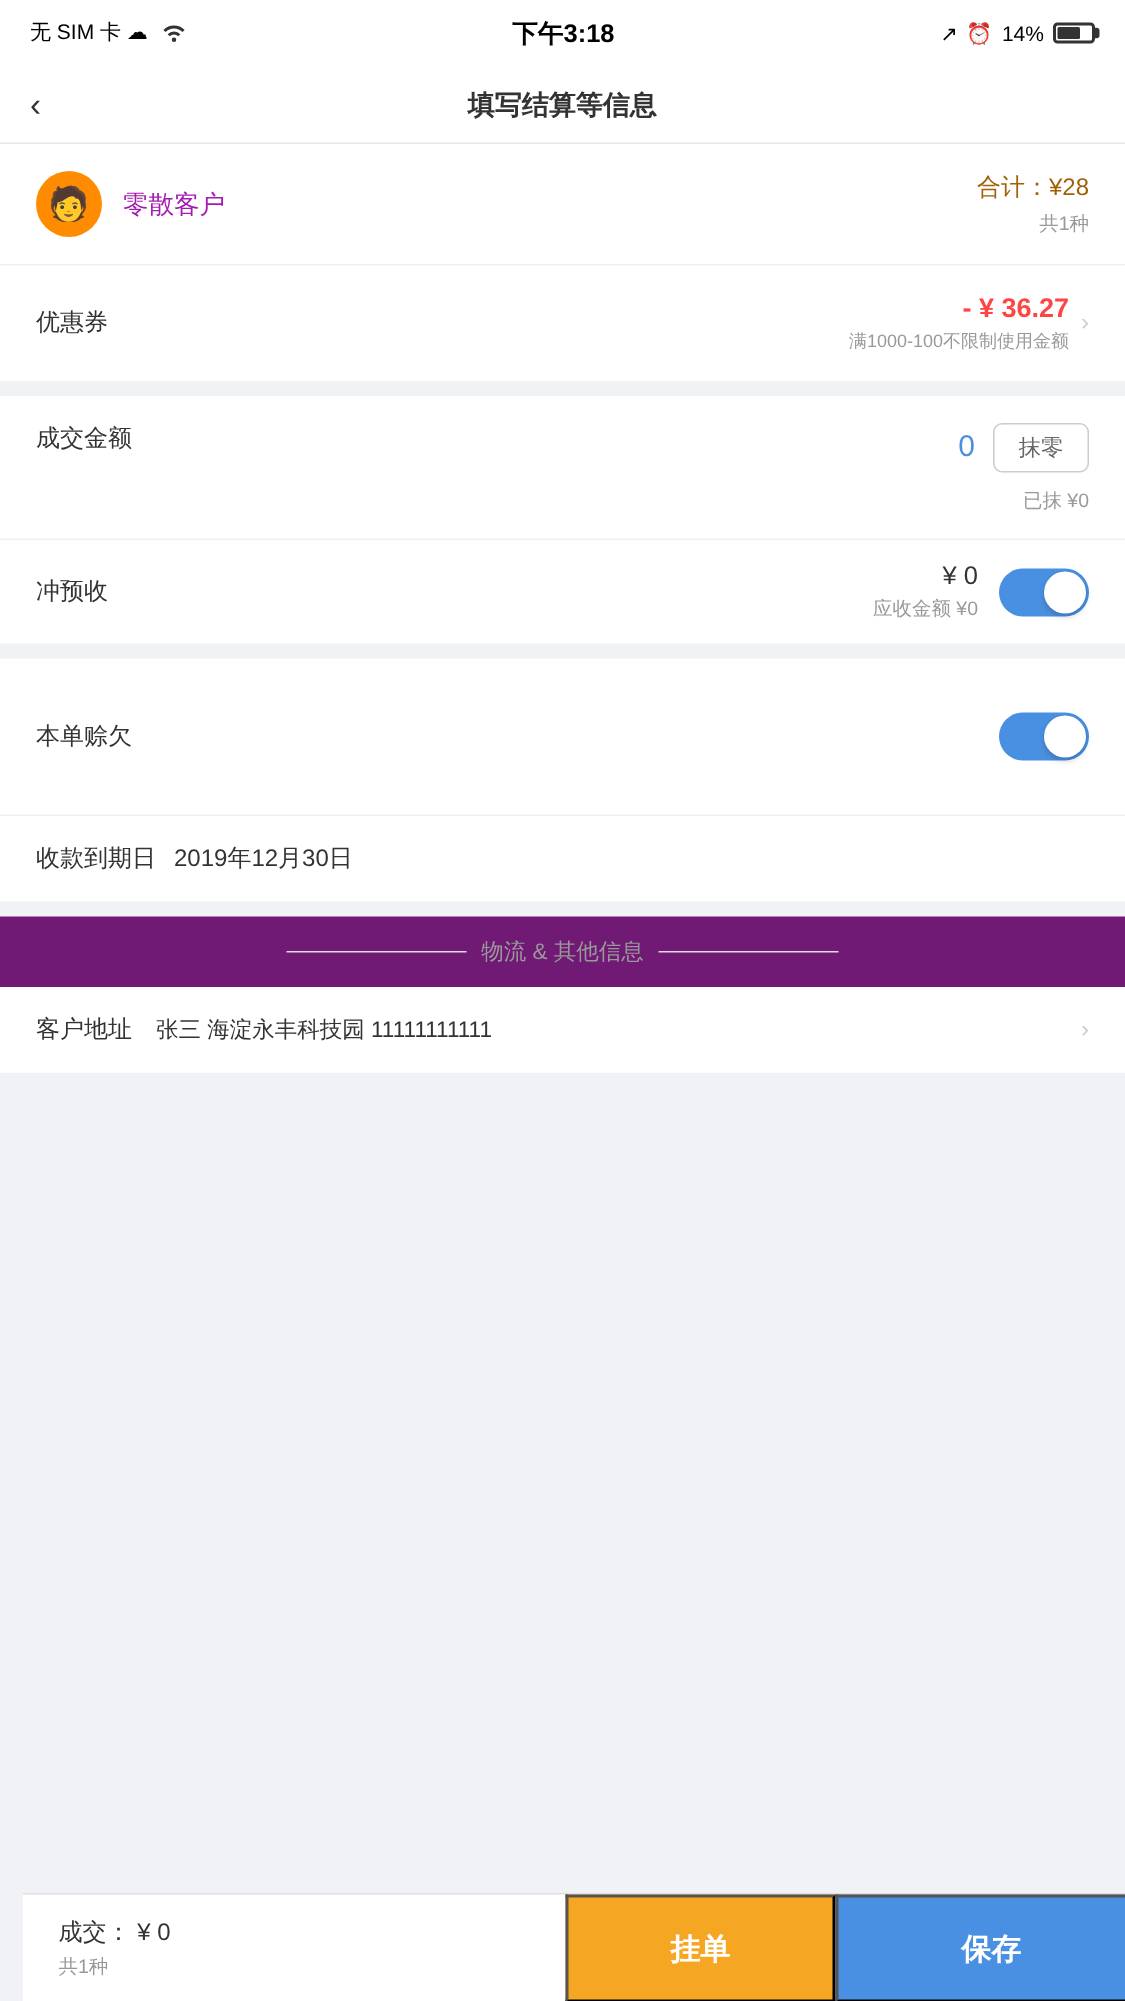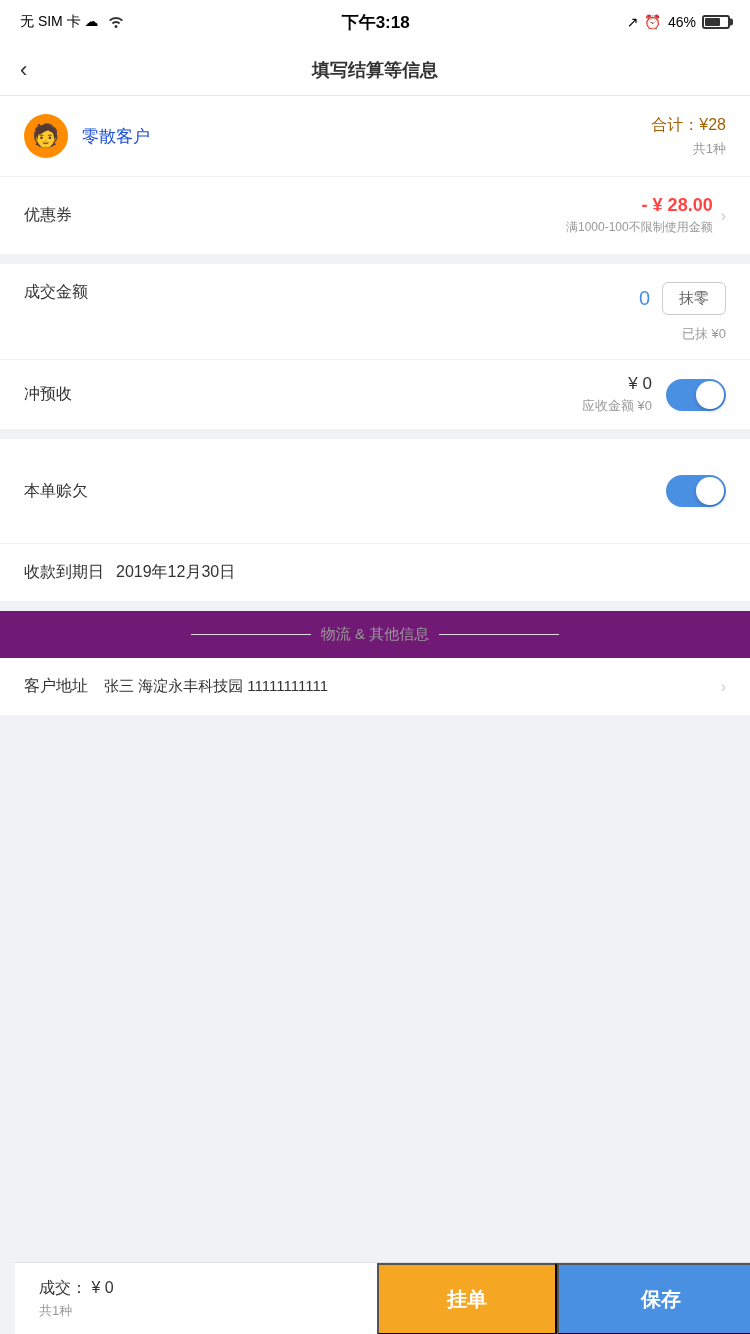--- a/index.html
+++ b/index.html
@@ -71,21 +71,21 @@
       align-items: center;
       justify-content: space-between;
       padding: 18px 24px;
     }
     .customer-left { display: flex; align-items: center; gap: 14px; }
     .customer-avatar {
       width: 44px; height: 44px; border-radius: 50%; background: #ff8c00;
       display: flex; align-items: center; justify-content: center;
       font-size: 22px;
     }
-    .customer-name { font-size: 17px; color: #1d4ed8; font-weight: 500; }
+    .customer-name { font-size: 17px; color: #a21caf; font-weight: 500; }
     .customer-right { text-align: right; }
     .customer-total { font-size: 16px; color: #a16207; }
     .customer-count { font-size: 13px; color: #999; margin-top: 4px; }
 
     
     .coupon-row {
       display: flex;
       align-items: center;
       justify-content: space-between;
       padding: 18px 24px;
@@ -231,21 +231,21 @@
     <span>
       <svg width="18" height="14" viewBox="0 0 18 14">
           <path d="M9 11a1.5 1.5 0 110 3 1.5 1.5 0 010-3zm0-4a6 6 0 014.24 1.76l-1.41 1.41A4 4 0 009 9a4 4 0 00-2.83 1.17L4.76 8.76A6 6 0 019 7zm0-4a10 10 0 017.07 2.93l-1.41 1.41A8 8 0 009 5a8 8 0 00-5.66 2.34L1.93 5.93A10 10 0 019 3z" fill="#333"></path>
         </svg>
     </span>
   </div>
   <div class="status-center">下午3:18</div>
   <div class="status-right">
     <span>↗</span>
     <span>⏰</span>
-    <span>46%</span>
+    <span>14%</span>
     <div class="battery-box">
       <div class="battery-fill"></div>
     </div>
   </div>
 </div>
 
 <div class="nav-bar">
   <div class="nav-back">‹</div>
   <div class="nav-title">填写结算等信息</div>
 </div>
@@ -263,21 +263,21 @@
       <div class="customer-right">
         <div class="customer-total">合计：¥28</div>
         <div class="customer-count">共1种</div>
       </div>
     </div>
 
     <div class="coupon-row">
       <div class="coupon-label">优惠券</div>
       <div class="coupon-right">
         <div>
-          <div class="coupon-discount">- ¥ 28.00</div>
+          <div class="coupon-discount">- ¥ 36.27</div>
           <div class="coupon-desc">满1000-100不限制使用金额</div>
         </div>
         <div class="chevron">›</div>
       </div>
     </div>
   </div>
 
   <div class="section">
     <div class="tx-row">
       <div class="tx-label">成交金额</div>

